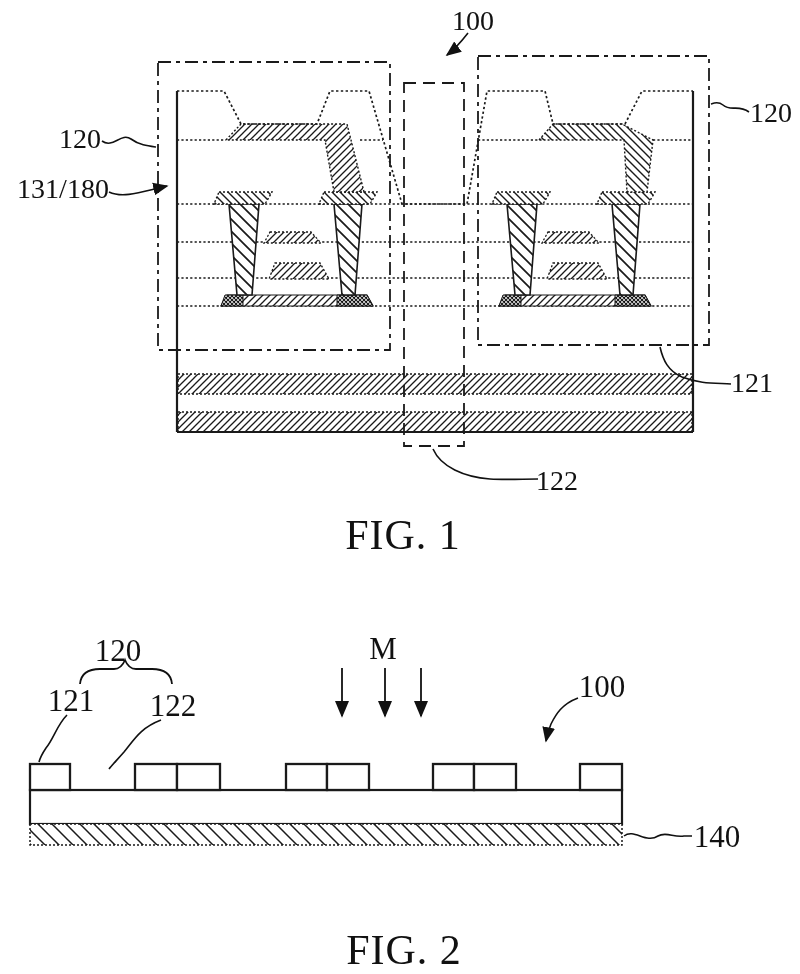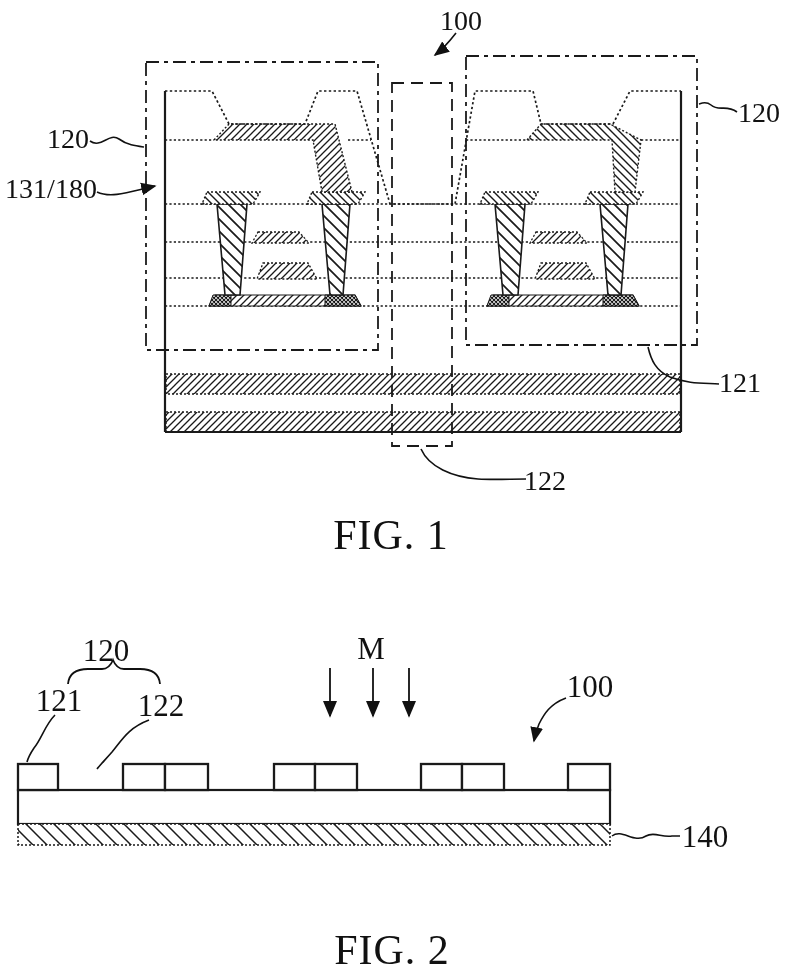--- a/index.html
+++ b/index.html
@@ -2,20 +2,21 @@
 <html><head>
 <meta charset="utf-8">
 <style>
   html,body{margin:0;padding:0;background:#ffffff;}
   .sheet{
     position:relative;
     width:788px;height:974px;
     background:#ffffff;
     font-family:"Liberation Serif", serif;
     overflow:hidden;
+    margin-left:12px;
   }
   svg{display:block;}
   text{fill:#111;}
   .lbl{font-size:28px;}
   .lbl2{font-size:31px;}
   .cap{font-size:42px;letter-spacing:1px;}
 </style>
 </head>
 <body>
 

